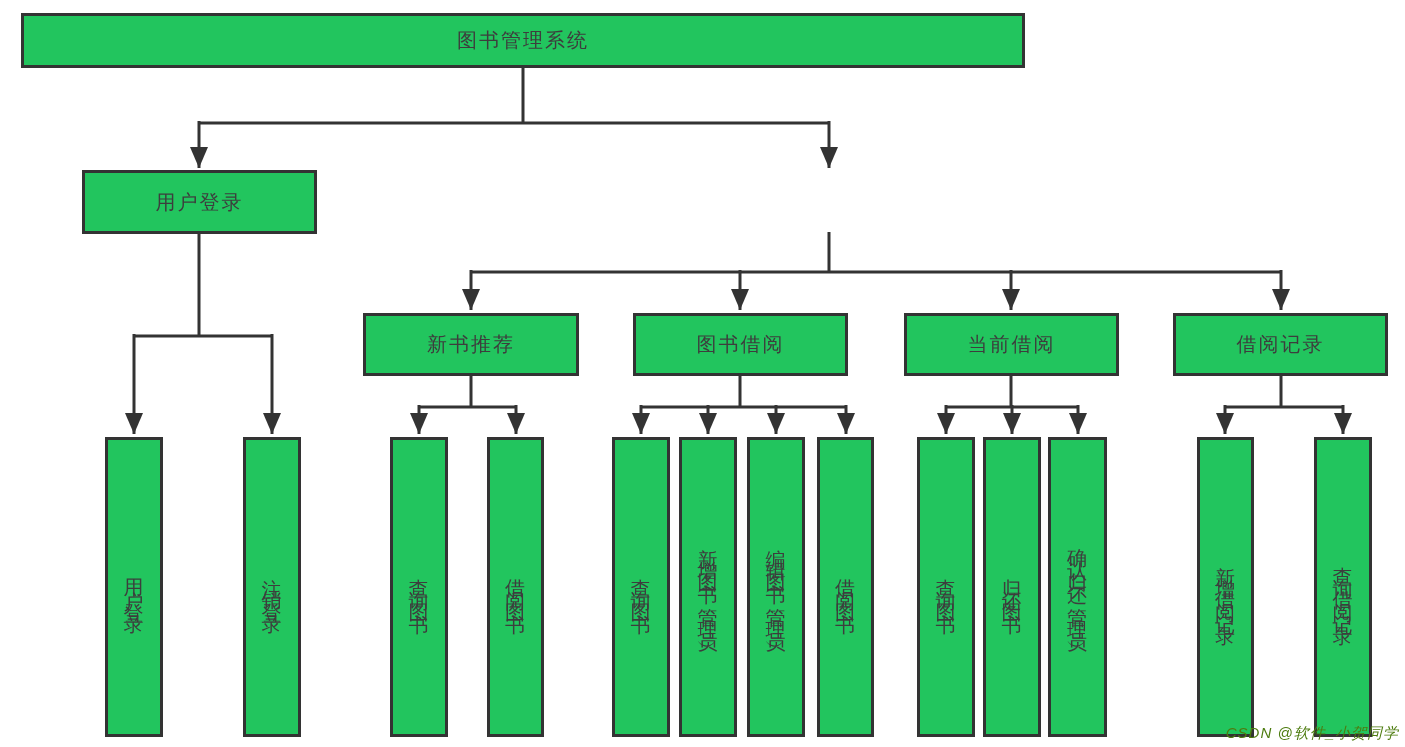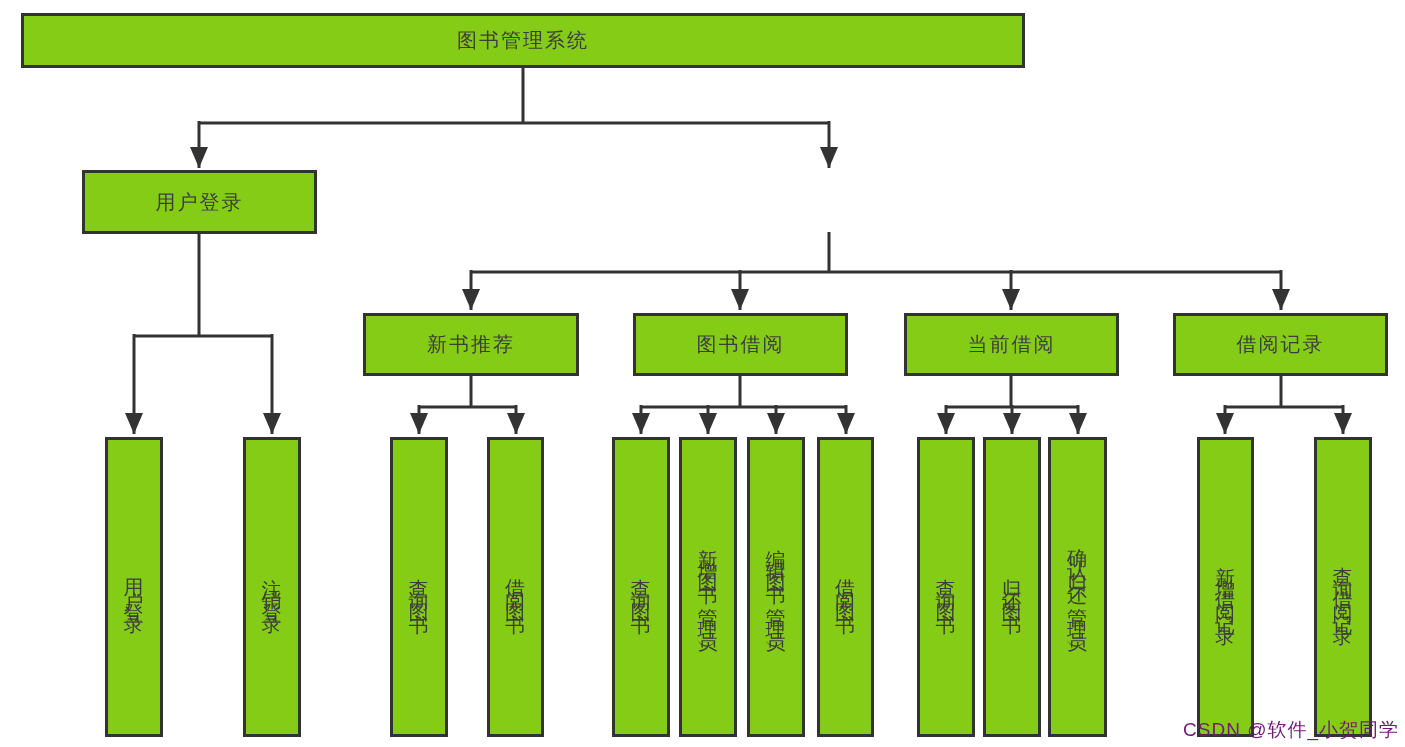--- a/index.html
+++ b/index.html
@@ -18,21 +18,21 @@
   }
   .wires {
     position: absolute;
     left: 0;
     top: 0;
   }
   .node {
     position: absolute;
     box-sizing: border-box;
     border: 3px solid #333333;
-    background: #84cc16;
+    background: #22c55e;
     display: flex;
     align-items: center;
     justify-content: center;
   }
   .hbox span {
     font-size: 20px;
     letter-spacing: 2px;
     white-space: nowrap;
   }
   .vbox span {
@@ -61,25 +61,26 @@
   .n-leaf-bb-borrow  { left: 817px;  width: 57px; }
   .n-leaf-cb-query   { left: 917px;  width: 58px; }
   .n-leaf-cb-return  { left: 983px;  width: 58px; }
   .n-leaf-cb-confirm { left: 1048px; width: 59px; }
   .n-leaf-br-add     { left: 1197px; width: 57px; }
   .n-leaf-br-query   { left: 1314px; width: 58px; }
   .watermark {
     position: absolute;
     right: 6px;
     bottom: 4px;
-    font-size: 19px;
-    color: #701a75;
+    font-size: 15px;
+    color: #4d7c0f;
     letter-spacing: 1px;
     z-index: 5;
     white-space: nowrap;
+    font-style: italic;
   }
 </style>
 </head>
 <body>
 
 <div class="stage">
 
   <svg class="wires" width="1405" height="747" viewBox="0 0 1405 747">
     <defs>
       <marker id="arr" markerUnits="userSpaceOnUse" markerWidth="22" markerHeight="18" viewBox="0 0 22 18" refX="21" refY="9" orient="auto">

